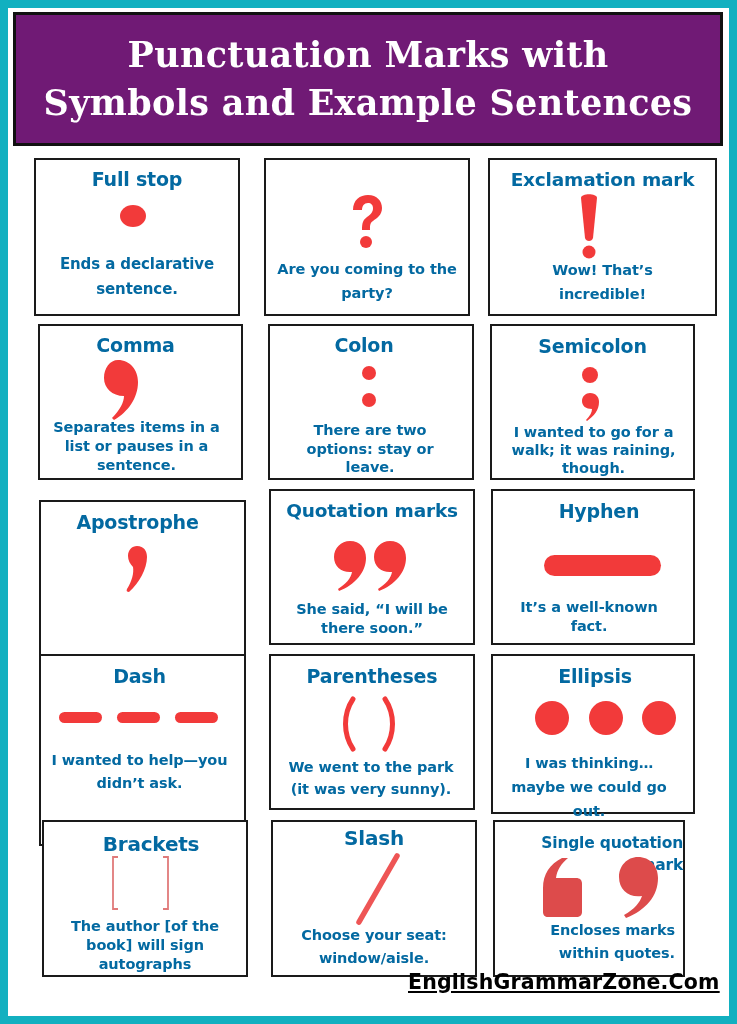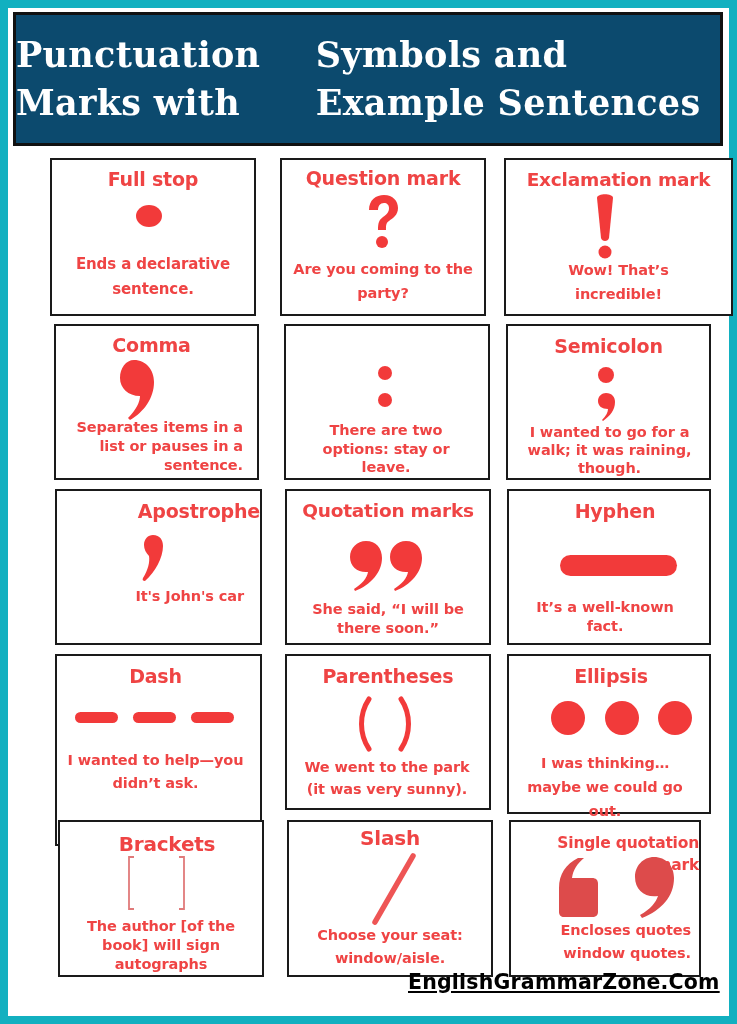--- a/index.html
+++ b/index.html
@@ -8,37 +8,36 @@
     background: #12b0c0;
     font-family: "DejaVu Sans", sans-serif;
     position: relative;
   }
   .sheet {
     position: absolute; left: 8px; top: 8px; width: 721px; height: 1008px;
     background: #ffffff;
   }
   .title-banner {
     position: absolute; left: 5px; top: 4px; width: 710px; height: 134px;
-    background: #0c4a6e;
+    background: #701a75;
     border: 3px solid #111;
-    display: flex; flex-direction: row; align-items: center; justify-content: center;
+    display: flex; flex-direction: column; align-items: center; justify-content: center;
     color: #ffffff;
     font-family: "DejaVu Serif", serif;
     font-weight: bold;
     font-size: 35px;
     line-height: 48px;
     letter-spacing: 0.3px;
   }
   .card {
     position: absolute;
     background: #fff;
     border: 2.5px solid #1a1a1a;
     text-align: center;
-    color: #ef4444;
-    margin-left: 16px;
+    color: #0369a1;
   }
   .card .name {
     position: absolute; left: 0; right: 0;
     font-weight: bold; font-size: 19px; line-height: 22px;
     letter-spacing: -0.2px;
   }
   .card .desc {
     position: absolute; left: 4px; right: 4px;
     font-weight: bold; font-size: 14.5px; line-height: 19px;
     letter-spacing: -0.1px;
@@ -64,21 +63,20 @@
 
 <div class="card" style="left:34px;top:158px;width:206px;height:158px;">
   <div class="name" style="top:8px;">Full stop</div>
   <svg class="symbol" style="left:83px;top:43px;" width="30" height="26">
       <ellipse class="red" cx="14" cy="13" rx="13" ry="11"></ellipse>
     </svg>
   <div class="desc" style="top:92px;left:14px;right:14px;font-size:15px;line-height:25px;">Ends a declarative sentence.</div>
 </div>
 
 <div class="card" style="left:264px;top:158px;width:206px;height:158px;">
-  <div class="name" style="top:7px;">Question mark</div>
   <svg class="symbol" style="left:84px;top:34px;" width="34" height="58" viewBox="0 0 34 58">
     <path class="red" d="M3 16 C3 6 10 1 18 1 C27 1 32 7 32 14 C32 21 27 24 23 27 C20 29 20 31 20 36 L12 36 C12 29 13 26 17 23 C21 20 23 18 23 14 C23 11 21 9 18 9 C14 9 12 12 12 16 Z"></path>
     <circle class="red" cx="16" cy="48" r="6"></circle>
   </svg>
   <div class="desc" style="top:97px;left:6px;right:6px;line-height:24px;">Are you coming to the party?</div>
 </div>
 
 <div class="card" style="left:488px;top:158px;width:229px;height:158px;">
   <div class="name" style="top:9px;font-size:18.5px;">Exclamation mark</div>
   <svg class="symbol" style="left:88px;top:32px;" width="22" height="70" viewBox="0 0 22 70">
@@ -86,46 +84,46 @@
     <circle class="red" cx="11" cy="60" r="6.5"></circle>
   </svg>
   <div class="desc" style="top:98px;left:36px;right:36px;line-height:24px;">Wow! That’s incredible!</div>
 </div>
 
 <div class="card" style="left:38px;top:324px;width:205px;height:156px;">
   <div class="name" style="top:8px;left:-10px;">Comma</div>
   <svg class="symbol" style="left:60px;top:32px;" width="42" height="62" viewBox="0 0 42 62">
     <path class="red" d="M18 2 C30 2 38 12 38 24 C38 40 28 54 14 62 L12 60 C20 52 24 44 24 38 C12 38 4 30 4 20 C4 10 10 2 18 2 Z"></path>
   </svg>
-  <div class="desc" style="top:92px;left:6px;right:14px;line-height:19px;text-align:right;">Separates items in a list or pauses in a sentence.</div>
+  <div class="desc" style="top:92px;left:6px;right:14px;line-height:19px;">Separates items in a list or pauses in a sentence.</div>
 </div>
 
 <div class="card" style="left:268px;top:324px;width:206px;height:156px;">
+  <div class="name" style="top:8px;left:-14px;">Colon</div>
   <svg class="symbol" style="left:91px;top:39px;" width="16" height="44">
     <circle class="red" cx="8" cy="8" r="7"></circle>
     <circle class="red" cx="8" cy="35" r="7"></circle>
   </svg>
   <div class="desc" style="top:95px;left:24px;right:26px;line-height:18.5px;">There are two options: stay or leave.</div>
 </div>
 
 <div class="card" style="left:490px;top:324px;width:205px;height:156px;">
   <div class="name" style="top:9px;">Semicolon</div>
   <svg class="symbol" style="left:88px;top:40px;" width="22" height="56" viewBox="0 0 22 56">
     <circle class="red" cx="10" cy="9" r="8"></circle>
     <path class="red" d="M10 27 C16 27 19 31 19 36 C19 44 14 50 7 55 L6 54 C10 50 12 46 12 43 C6 43 2 40 2 35 C2 30 6 27 10 27 Z"></path>
   </svg>
   <div class="desc" style="top:97px;left:12px;right:10px;line-height:18px;">I wanted to go for a walk; it was raining, though.</div>
 </div>
 
-<div class="card" style="left:39px;top:489px;width:207px;height:156px;text-align:right;">
+<div class="card" style="left:39px;top:500px;width:207px;height:156px;">
   <div class="name" style="top:9px;left:-10px;">Apostrophe</div>
   <svg class="symbol" style="left:82px;top:43px;" width="26" height="48" viewBox="0 0 26 48">
     <path class="red" d="M14 1 C21 1 24 6 24 12 C24 24 16 38 6 47 C4 47 3 46 4 44 C9 36 11 28 10 22 C7 19 5 15 5 11 C5 5 9 1 14 1 Z"></path>
   </svg>
-  <div class="desc" style="top:96px;left:8px;right:16px;">It's John's car</div>
 </div>
 
 <div class="card" style="left:269px;top:489px;width:206px;height:156px;">
   <div class="name" style="top:9px;font-size:18.5px;">Quotation marks</div>
   <svg class="symbol" style="left:62px;top:49px;" width="74" height="52" viewBox="0 0 74 52">
     <path class="red" d="M17 1 C27 1 33 8 33 18 C33 32 22 45 6 51 L5 49 C13 44 18 38 19 32 C9 33 1 27 1 17 C1 8 8 1 17 1 Z"></path>
     <path class="red" d="M57 1 C67 1 73 8 73 18 C73 32 62 45 46 51 L45 49 C53 44 58 38 59 32 C49 33 41 27 41 17 C41 8 48 1 57 1 Z"></path>
   </svg>
   <div class="desc" style="top:109px;left:14px;right:14px;line-height:18.5px;">She said, “I will be there soon.”</div>
 </div>
@@ -183,16 +181,16 @@
   </svg>
   <div class="desc" style="top:102px;left:22px;right:22px;line-height:23px;">Choose your seat: window/aisle.</div>
 </div>
 
 <div class="card" style="left:493px;top:820px;width:192px;height:157px;text-align:right;">
   <div class="name" style="top:10px;font-size:15.5px;">Single quotation mark</div>
   <svg class="symbol" style="left:47px;top:34px;" width="118" height="62" viewBox="0 0 118 62">
     <path d="M20 2 L26 2 C19 8 15 14 14 22 L34 22 C38 22 40 24 40 28 L40 56 C40 59 38 61 34 61 L6 61 C3 61 1 59 1 56 L1 32 C1 18 8 8 20 2 Z" fill="#dd4b4b"></path>
     <path d="M96 1 C108 1 116 10 116 22 C116 40 104 54 84 62 L82 59 C93 53 98 46 100 40 C87 42 77 34 77 21 C77 10 85 1 96 1 Z" fill="#dd4b4b"></path>
   </svg>
-  <div class="desc" style="top:97px;left:4px;right:8px;line-height:23px;">Encloses quotes window quotes.</div>
+  <div class="desc" style="top:97px;left:4px;right:8px;line-height:23px;">Encloses marks within quotes.</div>
 </div>
 
 <div class="footer">EnglishGrammarZone.Com</div>
 
 </body></html>

